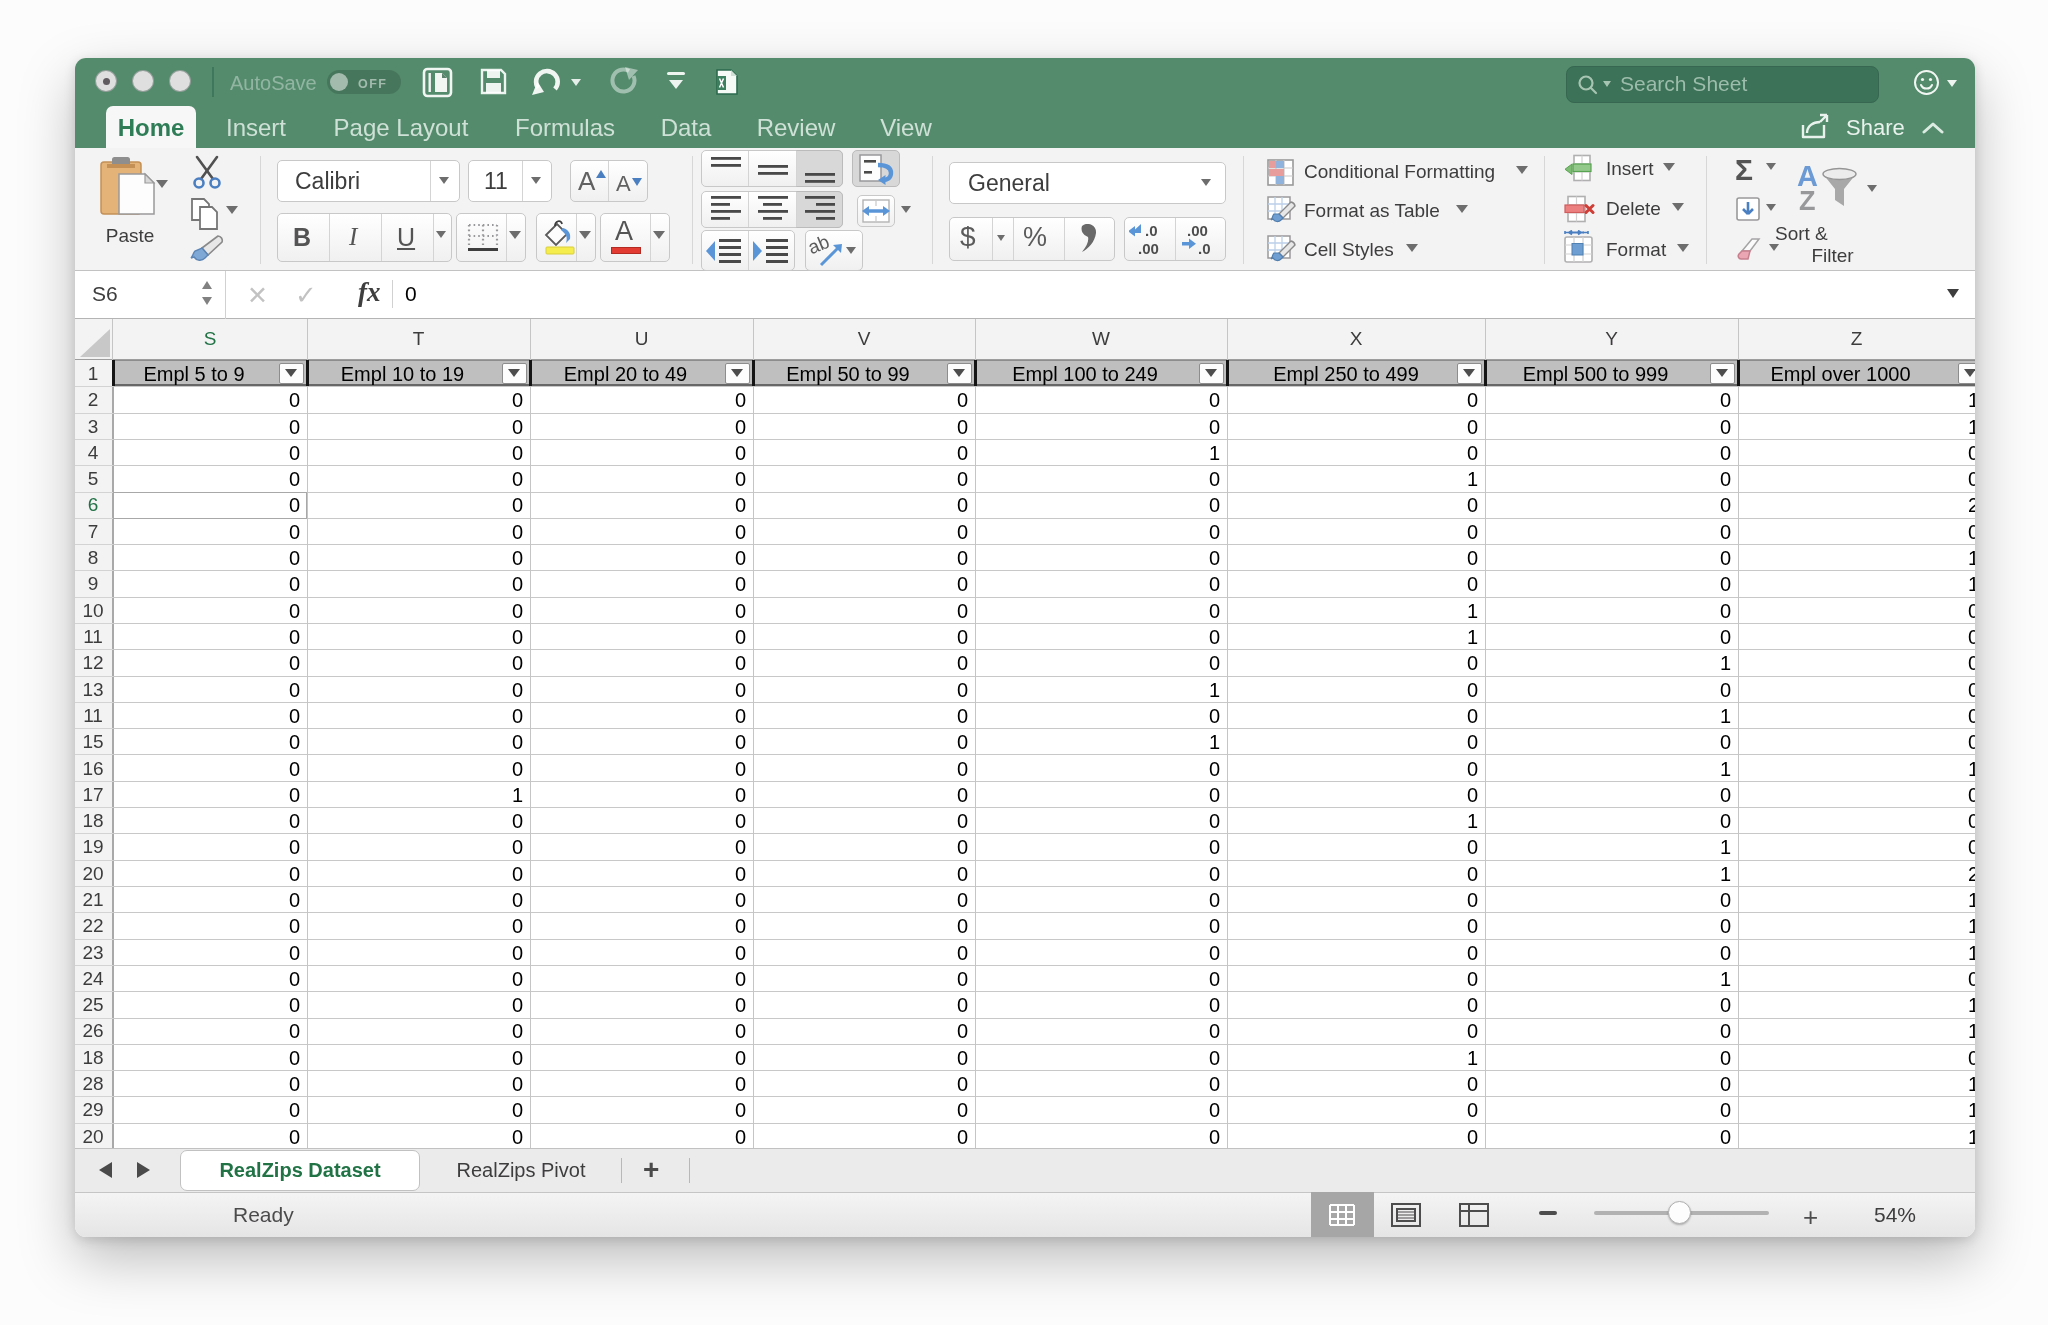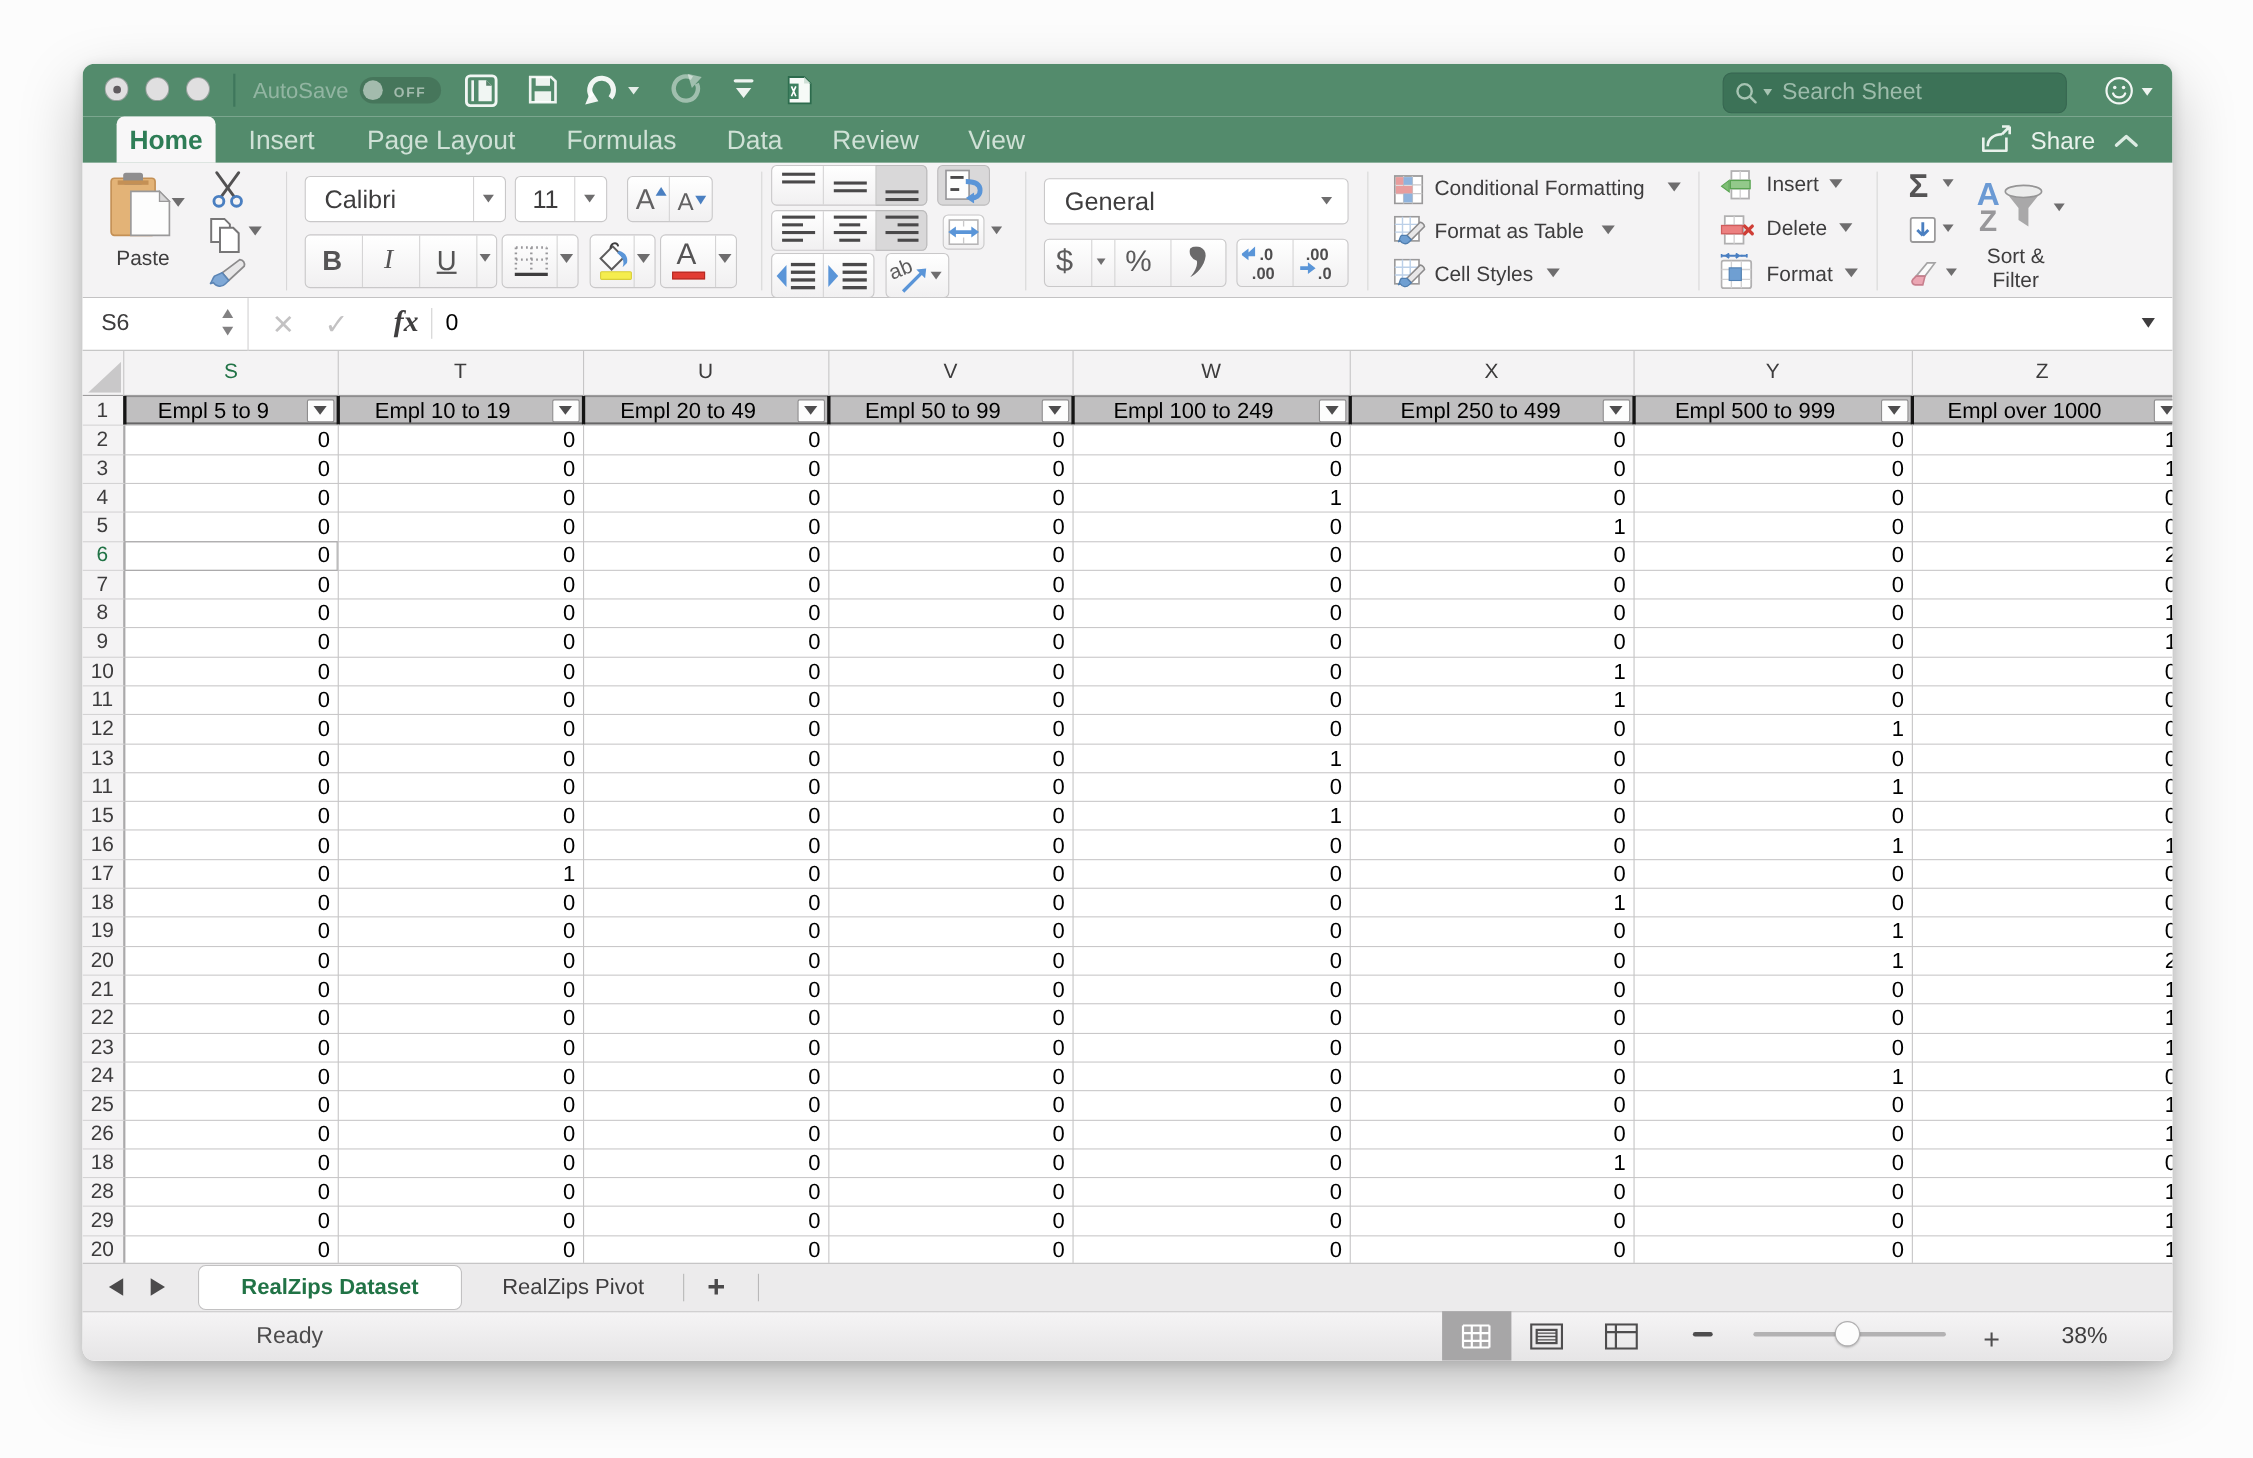--- a/index.html
+++ b/index.html
@@ -327,21 +327,21 @@
 <path d="M10 16 l8 0 -2 8 h-7 a3 3 0 0 1 -2 -5 z" fill="#eba6b3" stroke="#c77f8d" stroke-width="1.5"></path>
     </svg>
 <div class="car" style="left:1694px;top:186px;border-left-width:5px;border-right-width:5px;border-top-width:7px;"></div>
 <svg class="abs" style="left:1720px;top:100px;" width="68" height="58" viewBox="0 0 68 58">
 <text x="2" y="28" font-size="29" font-weight="bold" fill="#6b9ad4" font-family="Liberation Sans">A</text>
 <text x="4" y="52" font-size="27" font-weight="bold" fill="#98979a" font-family="Liberation Sans">Z</text>
 <path d="M28 16 a16.5 5.5 0 0 0 33 0 l-12 15 v17 l-9 -6 v-11 z" fill="#a9a8a9"></path>
 <ellipse cx="44.5" cy="16" rx="16.5" ry="5.5" fill="#ececec" stroke="#969596" stroke-width="1.5"></ellipse>
     </svg>
 <div class="car" style="left:1792px;top:127px;border-left-width:5px;border-right-width:5px;border-top-width:7px;"></div>
-<div class="rlabel" style="left:1700px;top:165px;width:115px;text-align:center;">Sort &amp;</div>
+<div class="rlabel" style="left:1700px;top:165px;width:115px;text-align:left;">Sort &amp;</div>
 <div class="rlabel" style="left:1700px;top:187px;width:115px;text-align:center;">Filter</div>
 <div class="abs" style="left:0;top:213px;width:1900px;height:48px;background:#fff;border-bottom:1px solid #b5b4b5;"></div>
 <div class="abs" style="left:17px;top:224px;font-size:21px;color:#3e3d3e;">S6</div>
 <div style="position:absolute;left:127px;top:223px;width:0;height:0;border-left:5.5px solid transparent;border-right:5.5px solid transparent;border-bottom:8px solid #828182;"></div>
 <div class="car" style="left:127px;top:239px;border-top-color:#828182;border-left-width:5.5px;border-right-width:5.5px;border-top-width:8px;"></div>
 <div class="abs" style="left:150px;top:213px;width:1px;height:48px;background:#d2d1d2;"></div>
 <div class="abs" style="left:172px;top:223px;font-size:25px;color:#c3c2c3;">✕</div>
 <div class="abs" style="left:220px;top:222px;font-size:26px;color:#c3c2c3;">✓</div>
 <div class="abs" style="left:283px;top:219px;font-size:27px;font-style:italic;font-family:'Liberation Serif',serif;color:#403f40;font-weight:600;">fx</div>
 <div class="abs" style="left:317px;top:222px;width:1px;height:28px;background:#d2d1d2;"></div>
@@ -756,13 +756,13 @@
 <path d="M6 9 h18 M6 12 h18 M6 15 h18" stroke="#4e4d4e" stroke-width="1.2"></path>
     </svg>
 <svg class="abs" style="left:1384px;top:1145px;" width="30" height="24" viewBox="0 0 30 24">
 <rect x="1" y="1" width="28" height="22" fill="none" stroke="#4e4d4e" stroke-width="2"></rect>
 <path d="M10 1 v22 M1 8 h28" stroke="#4e4d4e" stroke-width="2"></path>
     </svg>
 <div class="abs" style="left:1464px;top:1153px;width:18px;height:3.5px;background:#4e4d4e;border-radius:2px;"></div>
 <div class="abs" style="left:1519px;top:1153px;width:175px;height:4px;background:#b3b2b3;border-radius:2px;"></div>
 <div class="abs" style="left:1593px;top:1143px;width:23px;height:23px;border-radius:50%;background:#fdfdfd;border:1px solid #b0afb0;box-shadow:0 1px 2px rgba(0,0,0,.25);"></div>
 <div class="abs" style="left:1728px;top:1144px;font-size:26px;font-weight:500;color:#4e4d4e;">+</div>
-<div class="abs" style="left:1799px;top:1145px;font-size:21px;color:#3e3d3e;">38%</div>
+<div class="abs" style="left:1799px;top:1145px;font-size:21px;color:#3e3d3e;">54%</div>
 </div>
 </body></html>

